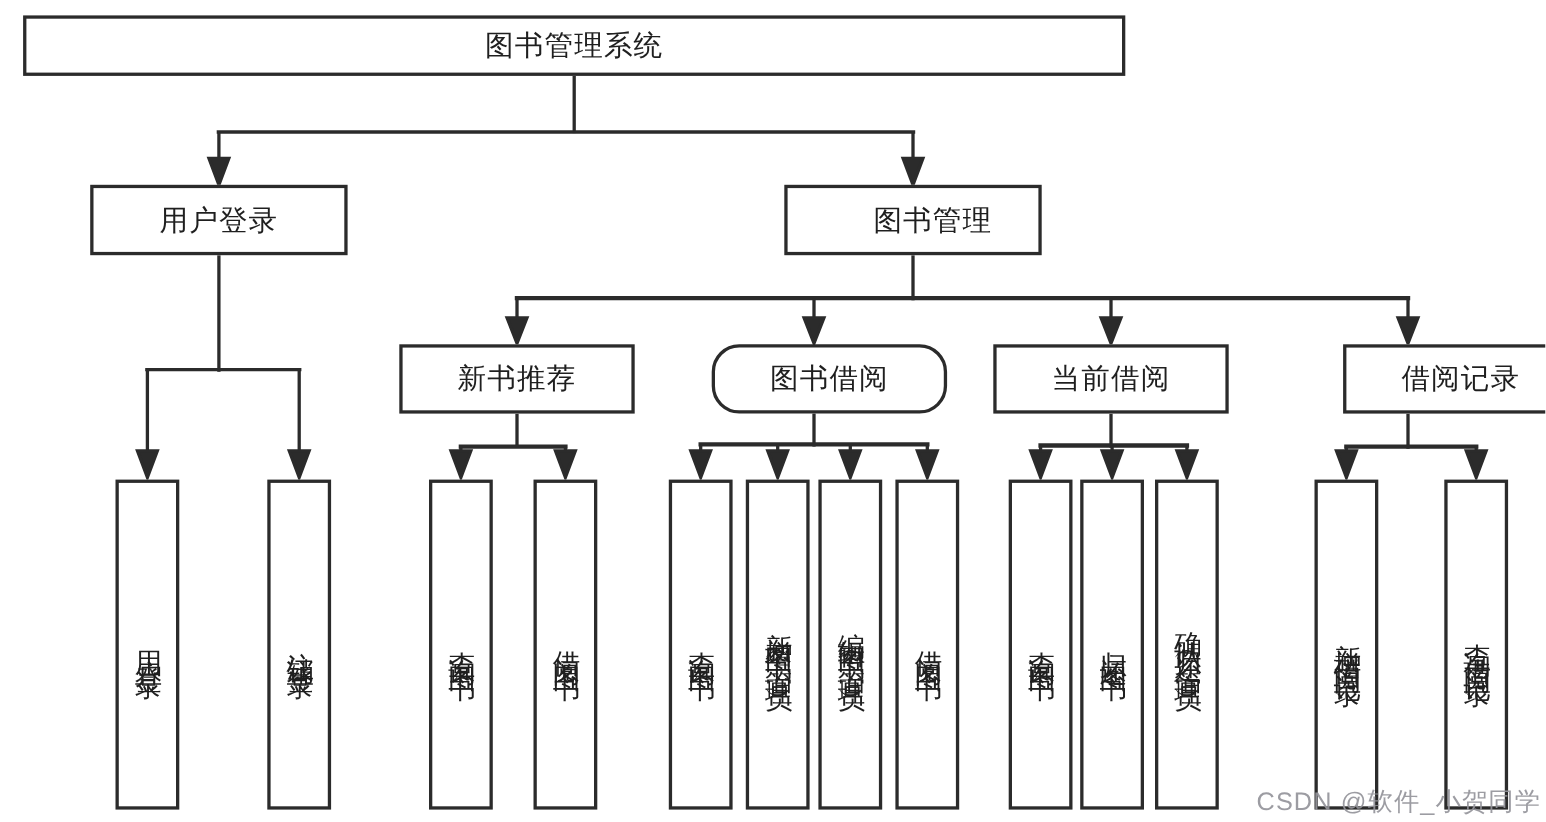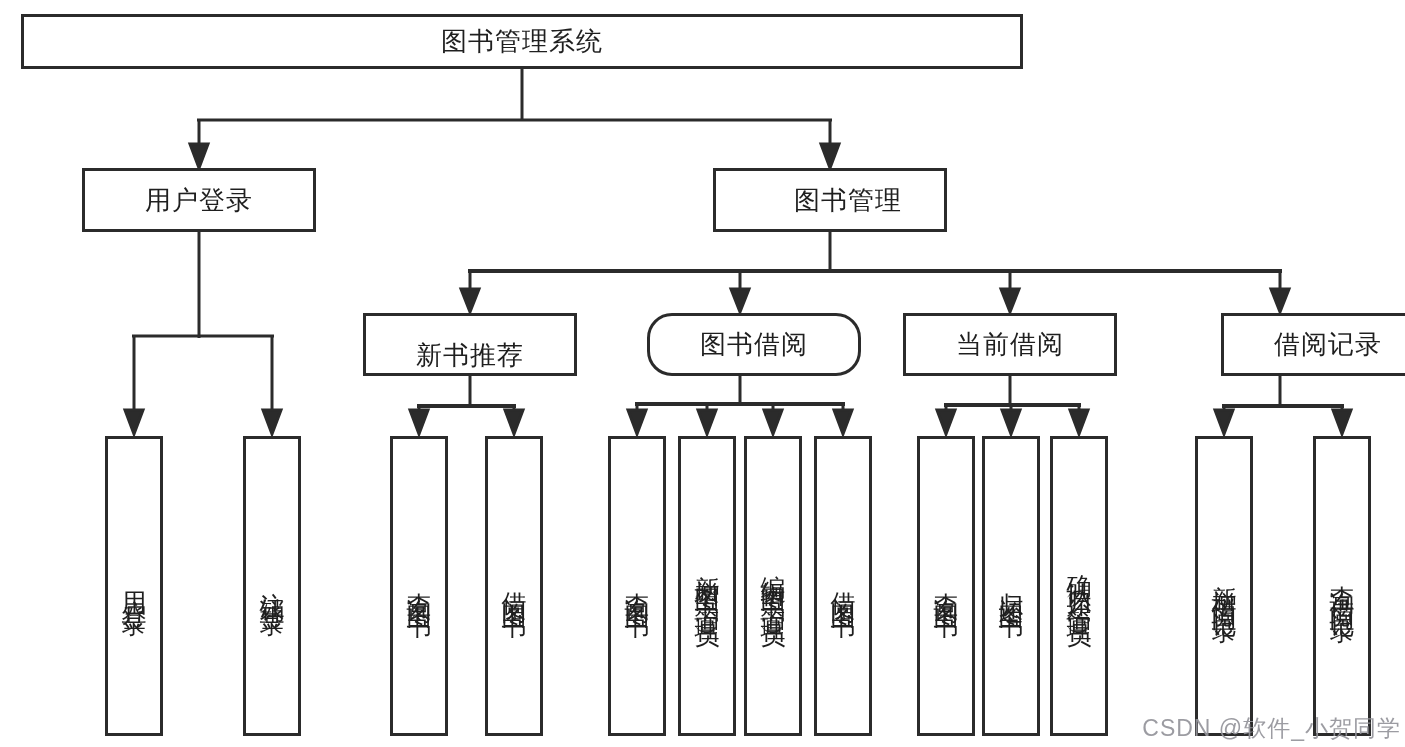--- a/index.html
+++ b/index.html
@@ -19,21 +19,21 @@
     display:flex;
     align-items:center;
     justify-content:center;
     color:#1f1f1f;
   }
   .hnode{font-size:26px;letter-spacing:1px;}
   .root{left:21px;top:14px;width:1002px;height:55px;}
   .n2a{left:82px;top:168px;width:234px;height:64px;}
   .n2b{left:713px;top:168px;width:234px;height:64px;padding-left:36px;}
   .n3{top:313px;width:214px;height:63px;}
-  .n3a{left:363px;align-items:flex-end;}
+  .n3a{left:363px;}
   .n3b{left:647px;border-radius:25px;}
   .n3c{left:903px;align-items:center;}
   .n3d{left:1173px;margin-left:48px;}
   .leaf{top:436px;width:58px;height:300px;}
   .leaf span{
     writing-mode:vertical-rl;
     text-orientation:mixed;
     font-size:25px;
     letter-spacing:7px;
     line-height:1;

